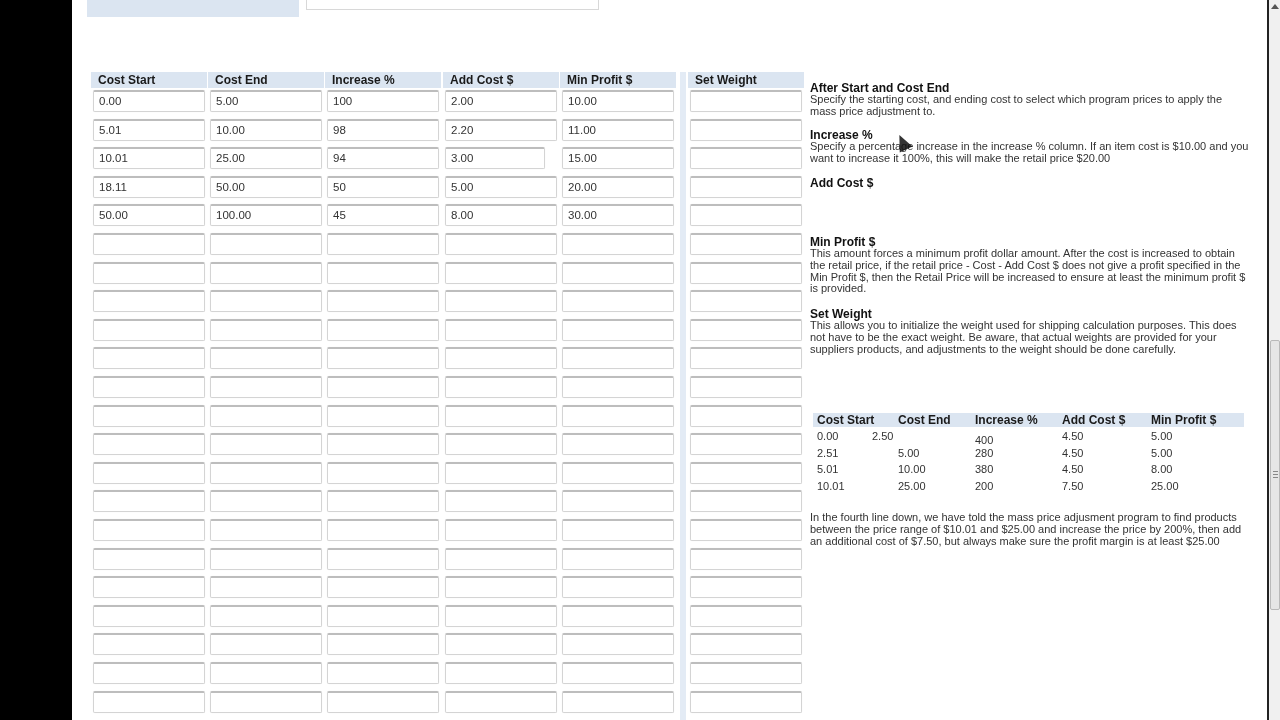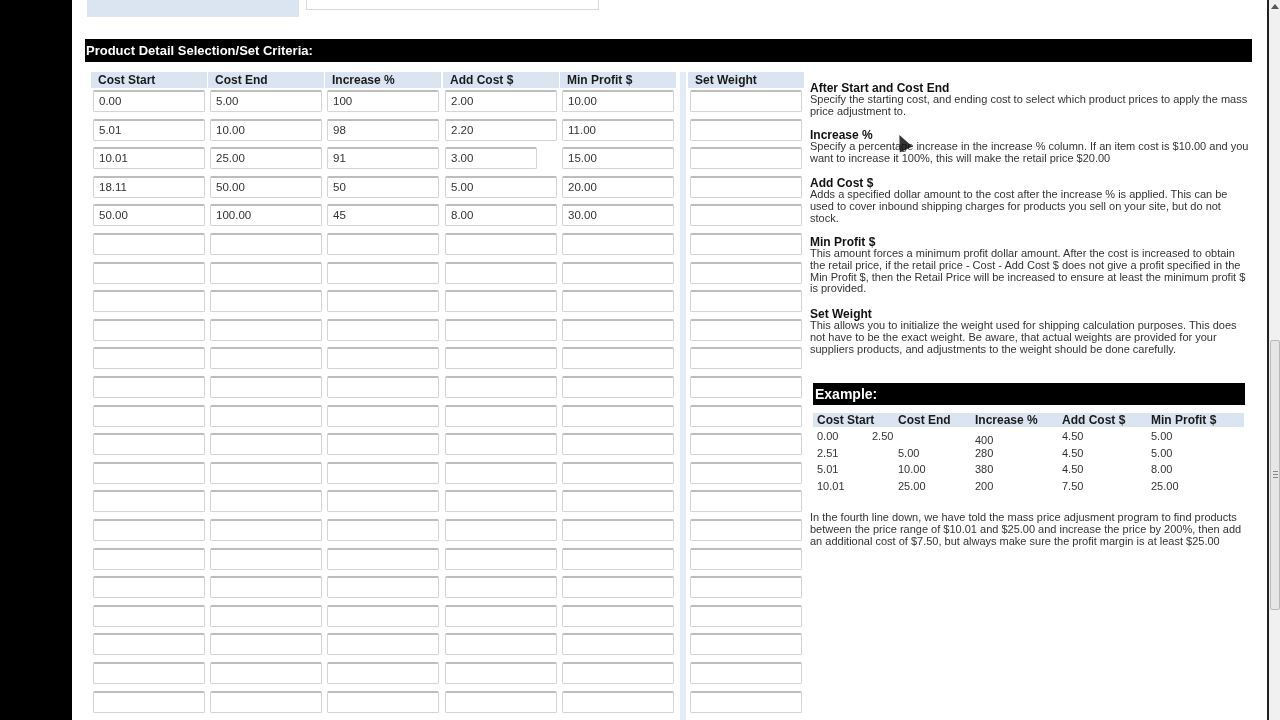--- a/index.html
+++ b/index.html
@@ -67,23 +67,20 @@
     border-left: 7px solid transparent; border-right: 7px solid transparent; border-bottom: 16px solid #111;
     transform: rotate(-25deg); transform-origin: top left; opacity: 0.85; }
 </style>
 </head>
 <body>
 
 <div class="page">
   <div class="top-left-tab"></div>
   <div class="top-input-box"></div>
 
-  <div class="section-bar">
-    <span>Product Detail Selection/Set Criteria:</span>
-  </div>
 
   <div class="grid" id="grid">
       <div class="grid-sep" style="left: 594px;"></div>
       <div class="grid-head" style="left: 5px; width: 116px;">Cost Start</div>
       <div class="grid-head" style="left: 122px; width: 116px;">Cost End</div>
       <div class="grid-head" style="left: 239px; width: 116px;">Increase %</div>
       <div class="grid-head" style="left: 357px; width: 116px;">Add Cost $</div>
       <div class="grid-head" style="left: 474px; width: 116px;">Min Profit $</div>
       <div class="grid-head" style="left: 602px; width: 116px;">Set Weight</div>
       <div class="cell" style="left: 7px; top: 18px; width: 112px;">0.00</div>
@@ -93,22 +90,22 @@
       <div class="cell" style="left: 476px; top: 18px; width: 112px;">10.00</div>
       <div class="cell" style="left: 604px; top: 18px; width: 112px;"></div>
       <div class="cell" style="left: 7px; top: 46.6px; width: 112px;">5.01</div>
       <div class="cell" style="left: 124px; top: 46.6px; width: 112px;">10.00</div>
       <div class="cell" style="left: 241px; top: 46.6px; width: 112px;">98</div>
       <div class="cell" style="left: 359px; top: 46.6px; width: 112px;">2.20</div>
       <div class="cell" style="left: 476px; top: 46.6px; width: 112px;">11.00</div>
       <div class="cell" style="left: 604px; top: 46.6px; width: 112px;"></div>
       <div class="cell" style="left: 7px; top: 75.2px; width: 112px;">10.01</div>
       <div class="cell" style="left: 124px; top: 75.2px; width: 112px;">25.00</div>
-      <div class="cell" style="left: 241px; top: 75.2px; width: 112px;">91</div>
-      <div class="cell" style="left: 359px; top: 75.2px; width: 92px;">3.00</div>
+      <div class="cell" style="left: 241px; top: 75.2px; width: 112px;">94</div>
+      <div class="cell" style="left: 359px; top: 75.2px; width: 100px;">3.00</div>
       <div class="cell" style="left: 476px; top: 75.2px; width: 112px;">15.00</div>
       <div class="cell" style="left: 604px; top: 75.2px; width: 112px;"></div>
       <div class="cell" style="left: 7px; top: 103.8px; width: 112px;">18.11</div>
       <div class="cell" style="left: 124px; top: 103.8px; width: 112px;">50.00</div>
       <div class="cell" style="left: 241px; top: 103.8px; width: 112px;">50</div>
       <div class="cell" style="left: 359px; top: 103.8px; width: 112px;">5.00</div>
       <div class="cell" style="left: 476px; top: 103.8px; width: 112px;">20.00</div>
       <div class="cell" style="left: 604px; top: 103.8px; width: 112px;"></div>
       <div class="cell" style="left: 7px; top: 132.4px; width: 112px;">50.00</div>
       <div class="cell" style="left: 124px; top: 132.4px; width: 112px;">100.00</div>
@@ -216,43 +213,39 @@
       <div class="cell" style="left: 124px; top: 618.6px; width: 112px;"></div>
       <div class="cell" style="left: 241px; top: 618.6px; width: 112px;"></div>
       <div class="cell" style="left: 359px; top: 618.6px; width: 112px;"></div>
       <div class="cell" style="left: 476px; top: 618.6px; width: 112px;"></div>
       <div class="cell" style="left: 604px; top: 618.6px; width: 112px;"></div>
     </div>
 
   <div class="help" id="help">
       <div class="help-block" style="top: 0px;">
         <div class="help-title">After Start and Cost End</div>
-        <div class="help-text">Specify the starting cost, and ending cost to select which product prices to apply the mass price adjustment to.</div>
+        <div class="help-text">Specify the starting cost, and ending cost to select which program prices to apply the mass price adjustment to.</div>
       </div>
       <div class="help-block" style="top: 47px;">
         <div class="help-title">Increase %</div>
         <div class="help-text">Specify a percentage increase in the increase % column. If an item cost is $10.00 and you want to increase it 100%, this will make the retail price $20.00</div>
       </div>
       <div class="help-block" style="top: 95px;">
         <div class="help-title">Add Cost $</div>
-        <div class="help-text">Adds a specified dollar amount to the cost after the increase % is applied. This can be used to cover inbound shipping charges for products you sell on your site, but do not stock.</div>
       </div>
       <div class="help-block" style="top: 154px;">
         <div class="help-title">Min Profit $</div>
         <div class="help-text">This amount forces a minimum profit dollar amount. After the cost is increased to obtain the retail price, if the retail price - Cost - Add Cost $ does not give a profit specified in the Min Profit $, then the Retail Price will be increased to ensure at least the minimum profit $ is provided.</div>
       </div>
       <div class="help-block" style="top: 226px;">
         <div class="help-title">Set Weight</div>
         <div class="help-text">This allows you to initialize the weight used for shipping calculation purposes. This does not have to be the exact weight. Be aware, that actual weights are provided for your suppliers products, and adjustments to the weight should be done carefully.</div>
       </div>
     </div>
 
-  <div class="example-bar">
-    <span>Example:</span>
-  </div>
   <div id="example">
       <div class="ex-head" style="left: 741px; width: 81px;">Cost Start</div>
       <div class="ex-head" style="left: 822px; width: 77px;">Cost End</div>
       <div class="ex-head" style="left: 899px; width: 87px;">Increase %</div>
       <div class="ex-head" style="left: 986px; width: 89px;">Add Cost $</div>
       <div class="ex-head" style="left: 1075px; width: 97px;">Min Profit $</div>
       <div class="ex-cell" style="left: 745px; top: 430px;">0.00</div>
       <div class="ex-cell" style="left: 800px; top: 430px;">2.50</div>
       <div class="ex-cell" style="left: 903px; top: 434px;">400</div>
       <div class="ex-cell" style="left: 990px; top: 430px;">4.50</div>

